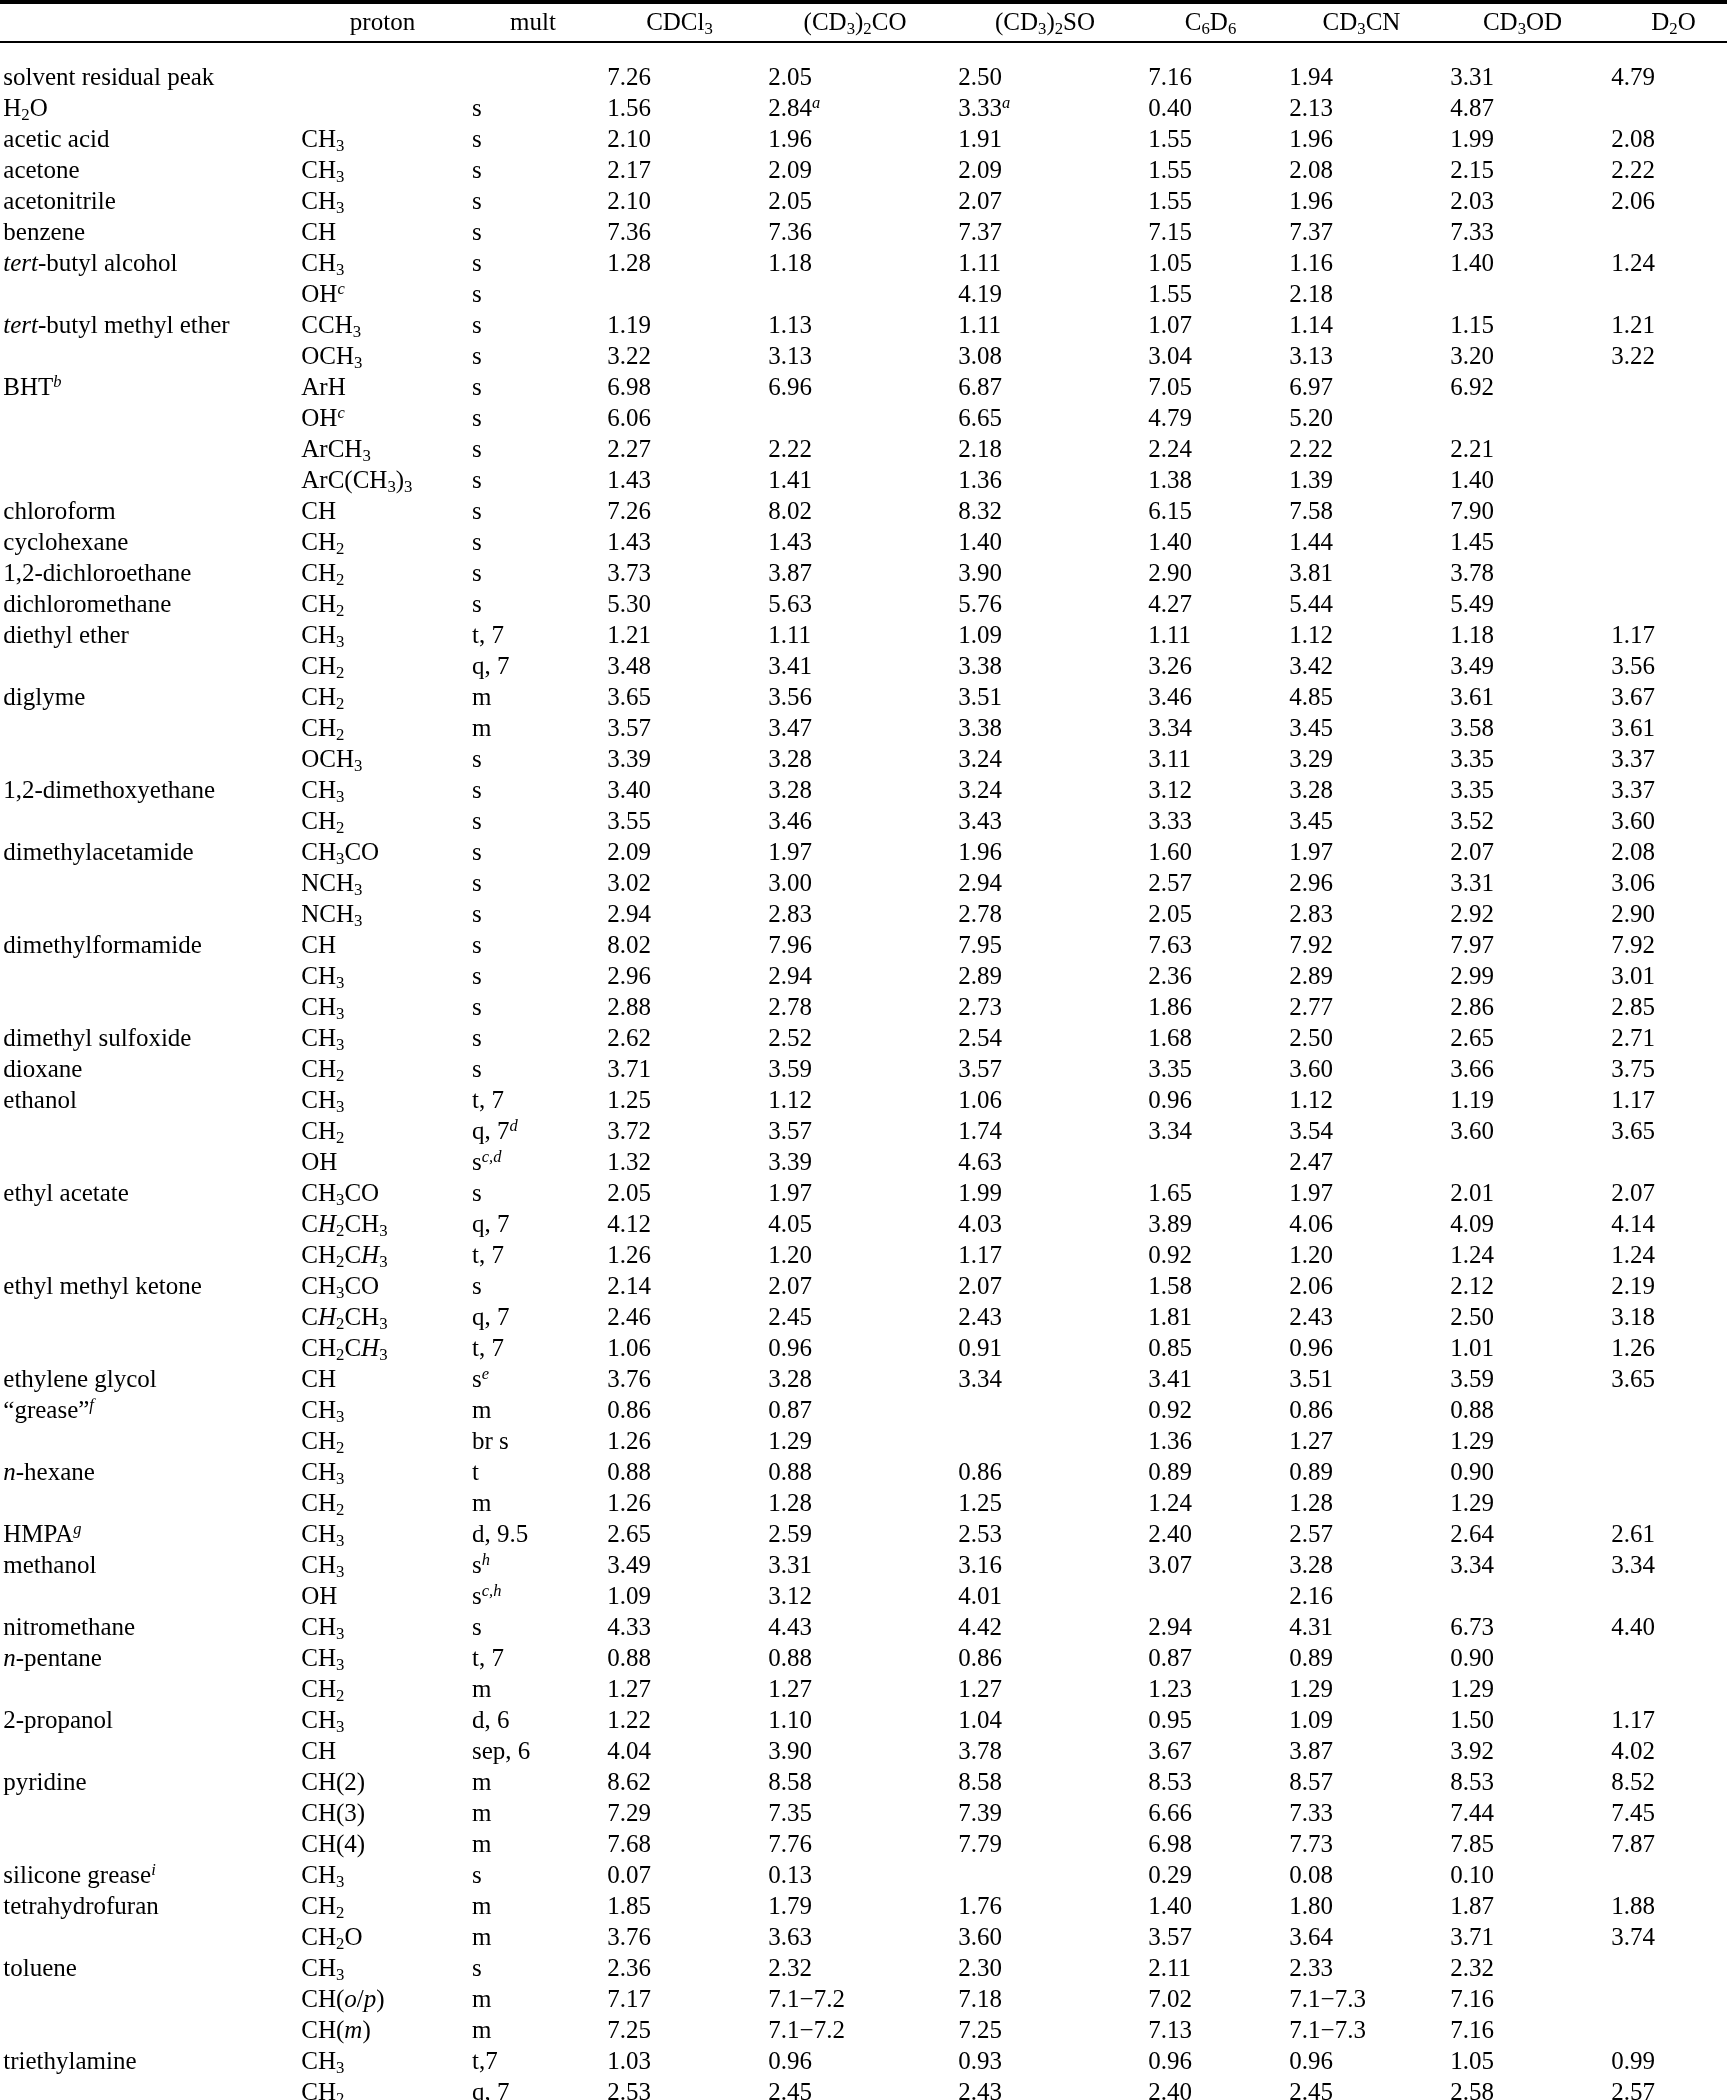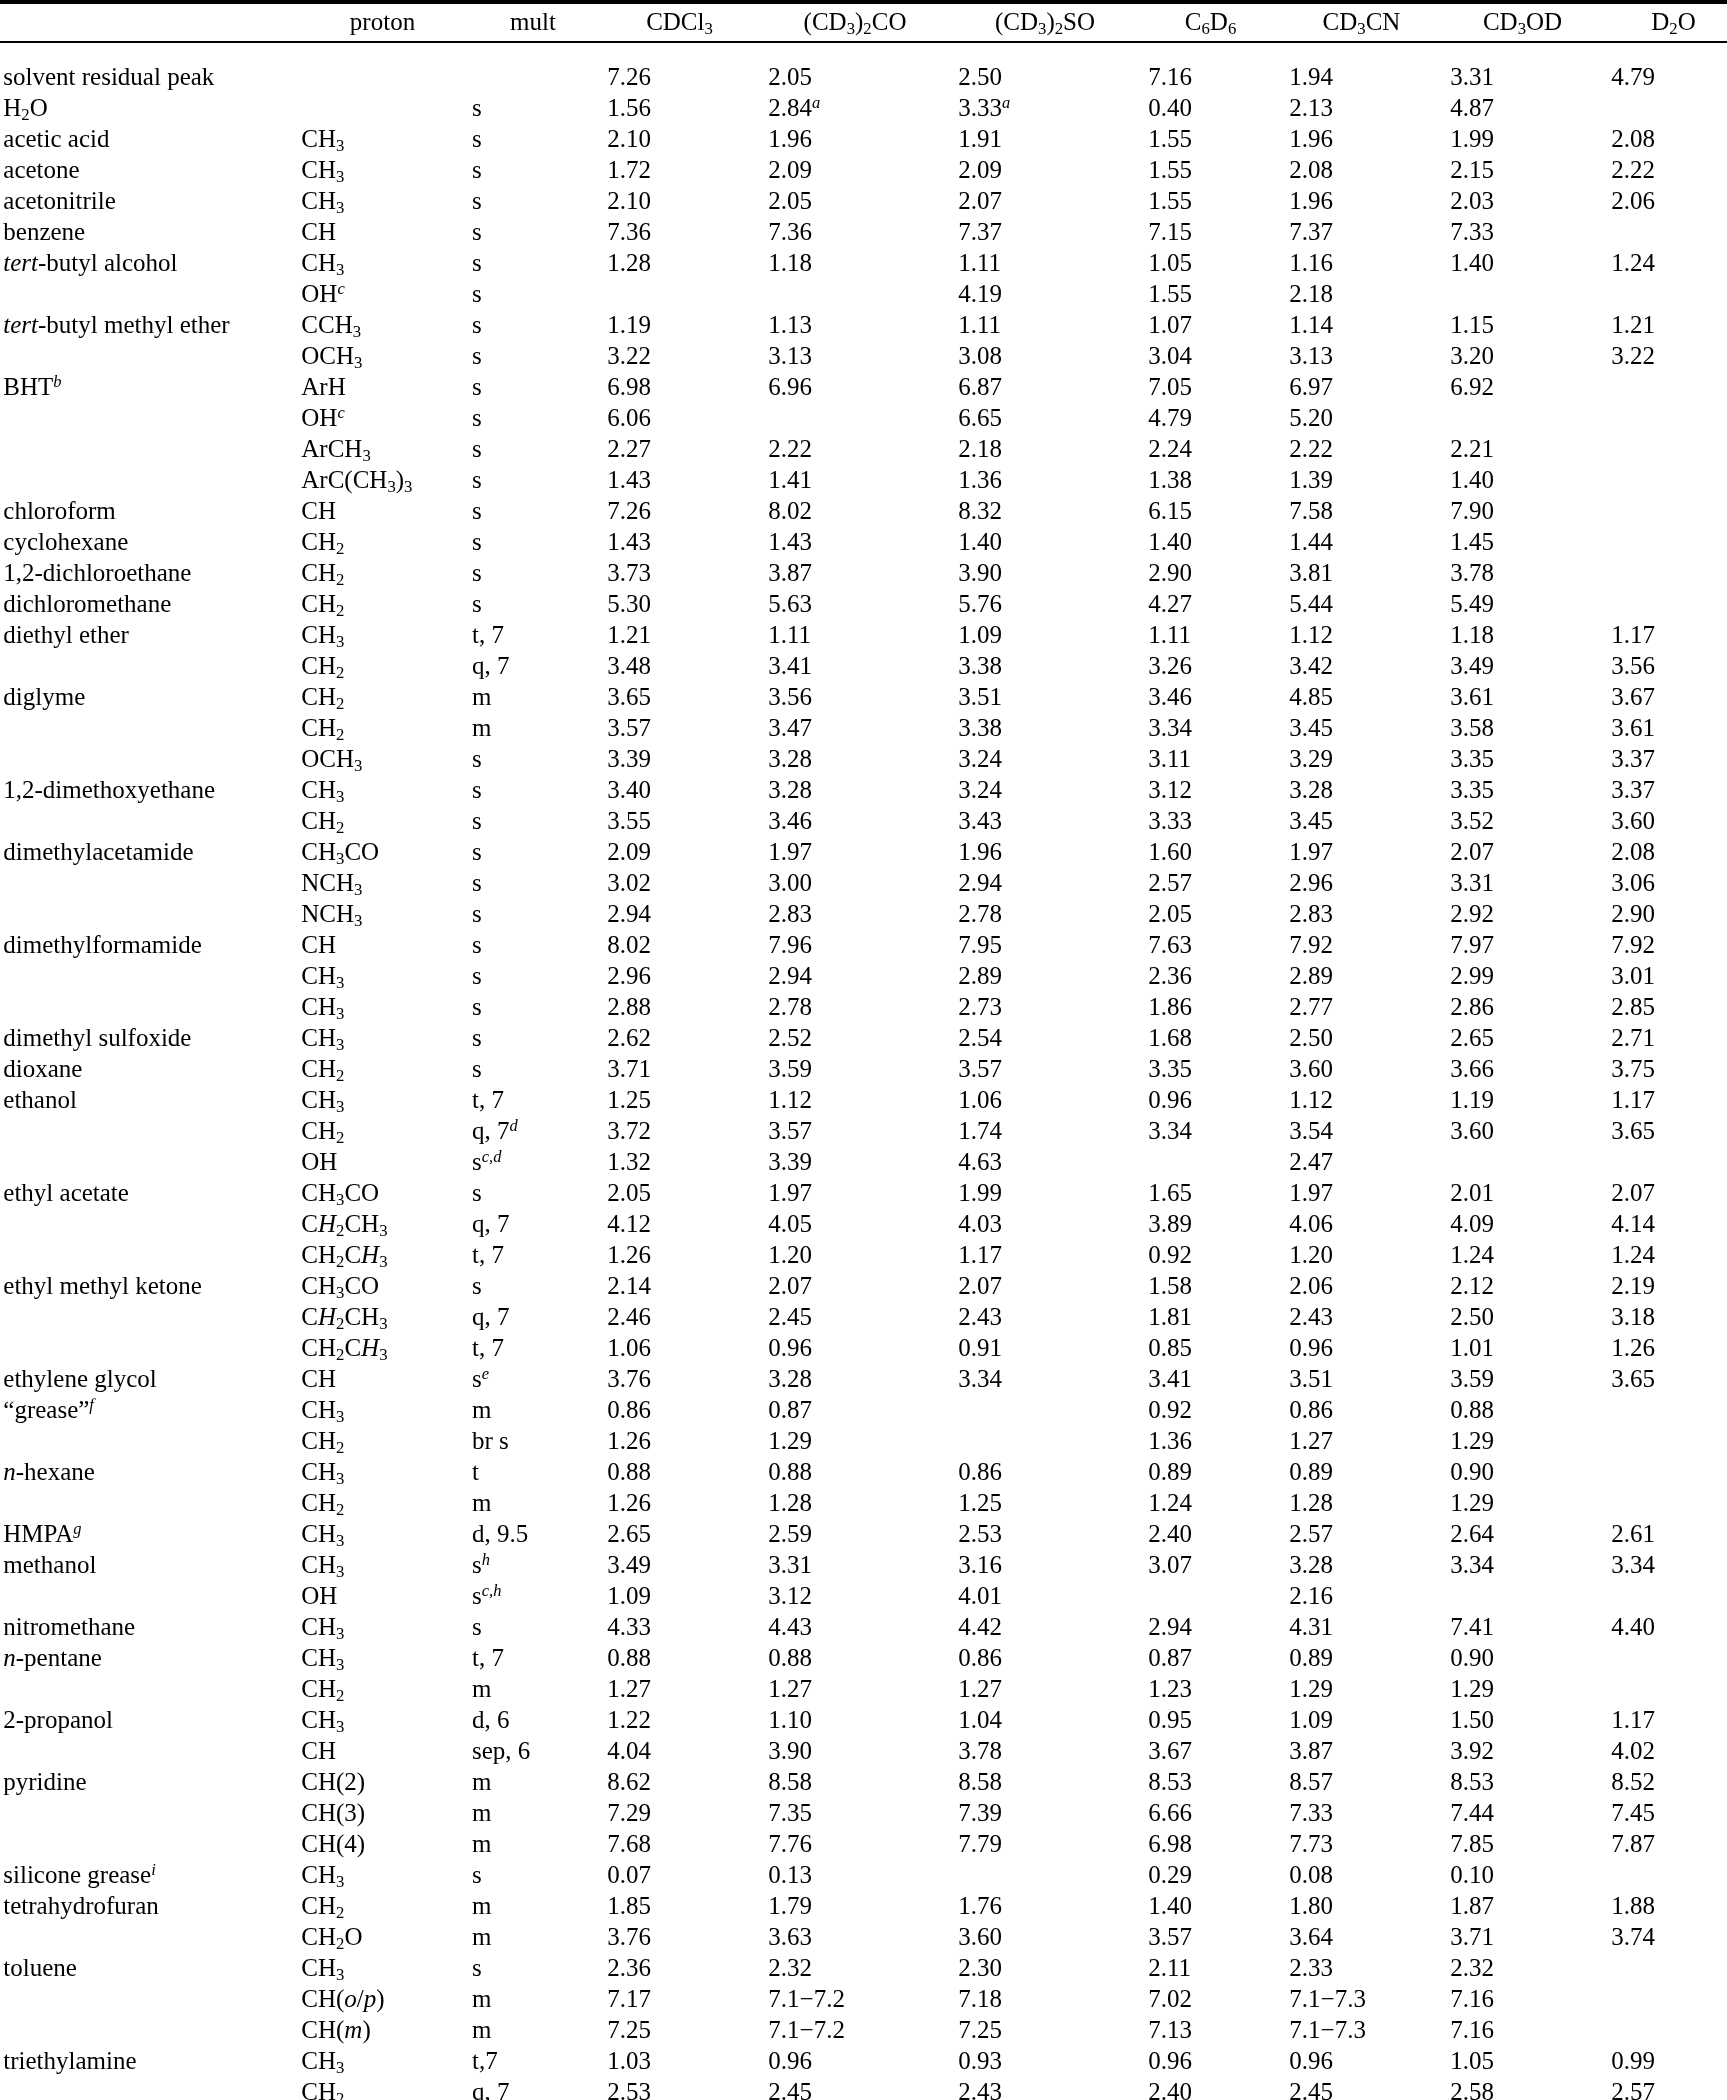--- a/index.html
+++ b/index.html
@@ -124,21 +124,21 @@
           <td class="val">1.91</td>
           <td class="val">1.55</td>
           <td class="val">1.96</td>
           <td class="val">1.99</td>
           <td class="val">2.08</td>
         </tr>
         <tr>
           <td class="compound">acetone</td>
           <td class="proton">CH<sub>3</sub></td>
           <td class="mult">s</td>
-          <td class="val">1.72</td>
+          <td class="val">2.17</td>
           <td class="val">2.09</td>
           <td class="val">2.09</td>
           <td class="val">1.55</td>
           <td class="val">2.08</td>
           <td class="val">2.15</td>
           <td class="val">2.22</td>
         </tr>
         <tr>
           <td class="compound">acetonitrile</td>
           <td class="proton">CH<sub>3</sub></td>
@@ -693,21 +693,21 @@
         </tr>
         <tr>
           <td class="compound">nitromethane</td>
           <td class="proton">CH<sub>3</sub></td>
           <td class="mult">s</td>
           <td class="val">4.33</td>
           <td class="val">4.43</td>
           <td class="val">4.42</td>
           <td class="val">2.94</td>
           <td class="val">4.31</td>
-          <td class="val">7.41</td>
+          <td class="val">6.73</td>
           <td class="val">4.40</td>
         </tr>
         <tr>
           <td class="compound"><i>n</i>-pentane</td>
           <td class="proton">CH<sub>3</sub></td>
           <td class="mult">t, 7</td>
           <td class="val">0.88</td>
           <td class="val">0.88</td>
           <td class="val">0.86</td>
           <td class="val">0.87</td>

